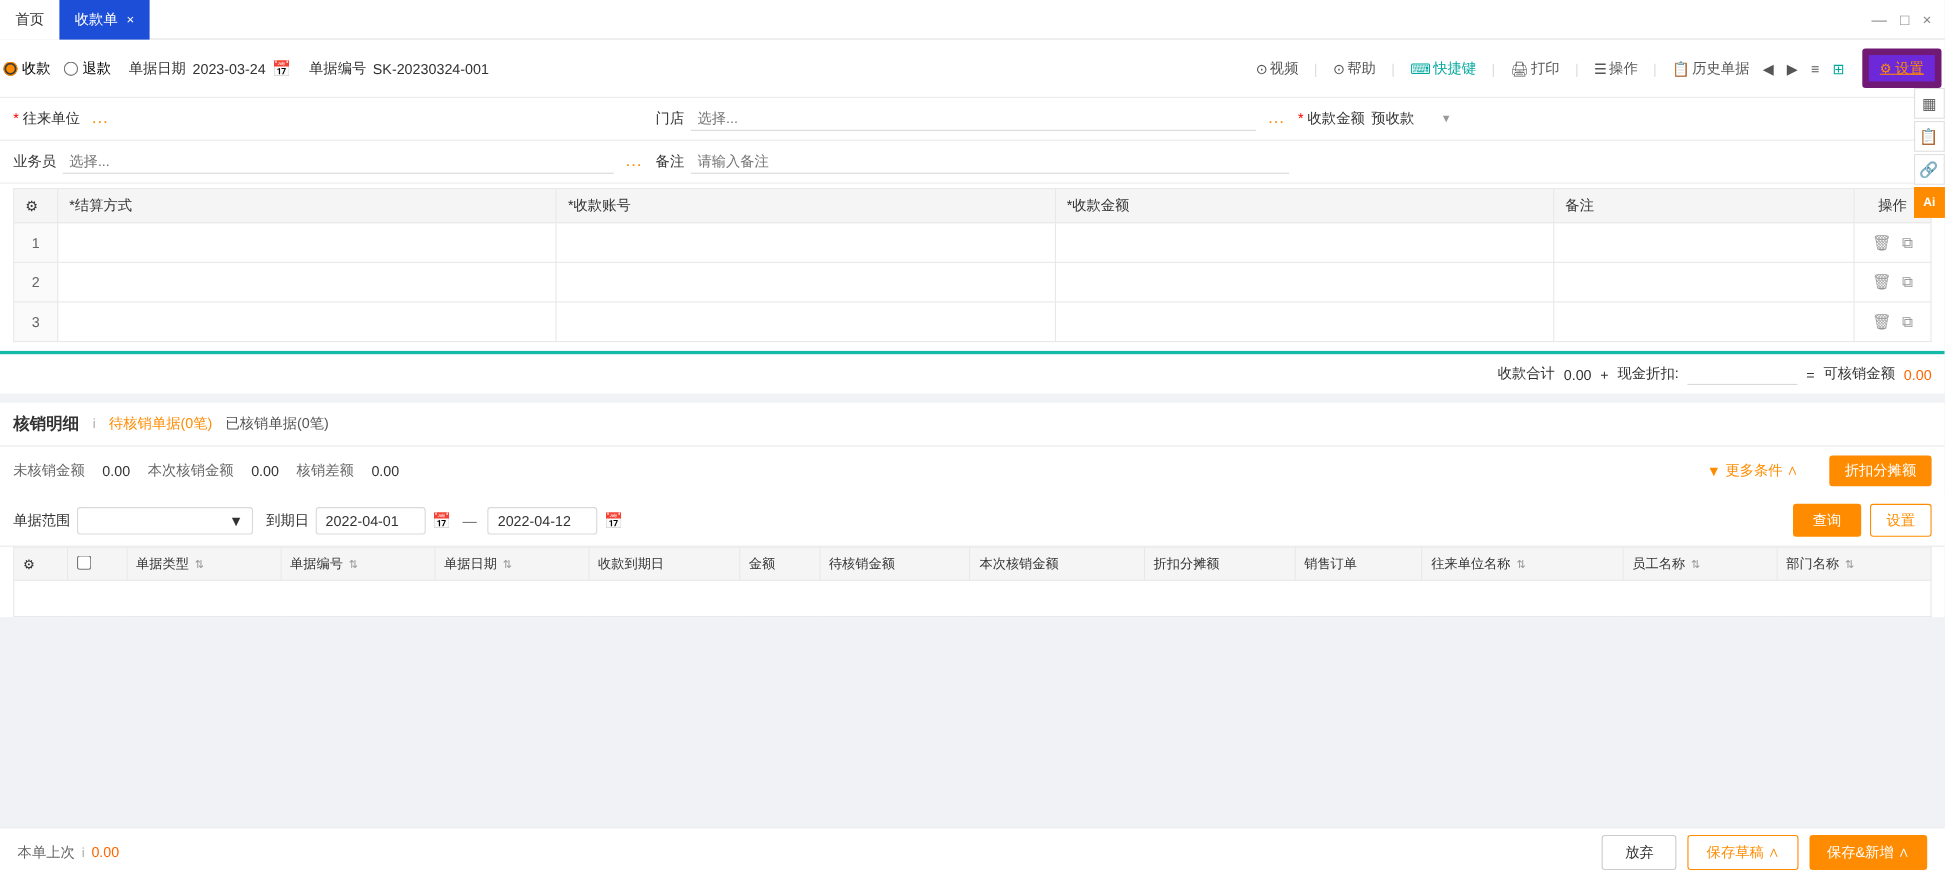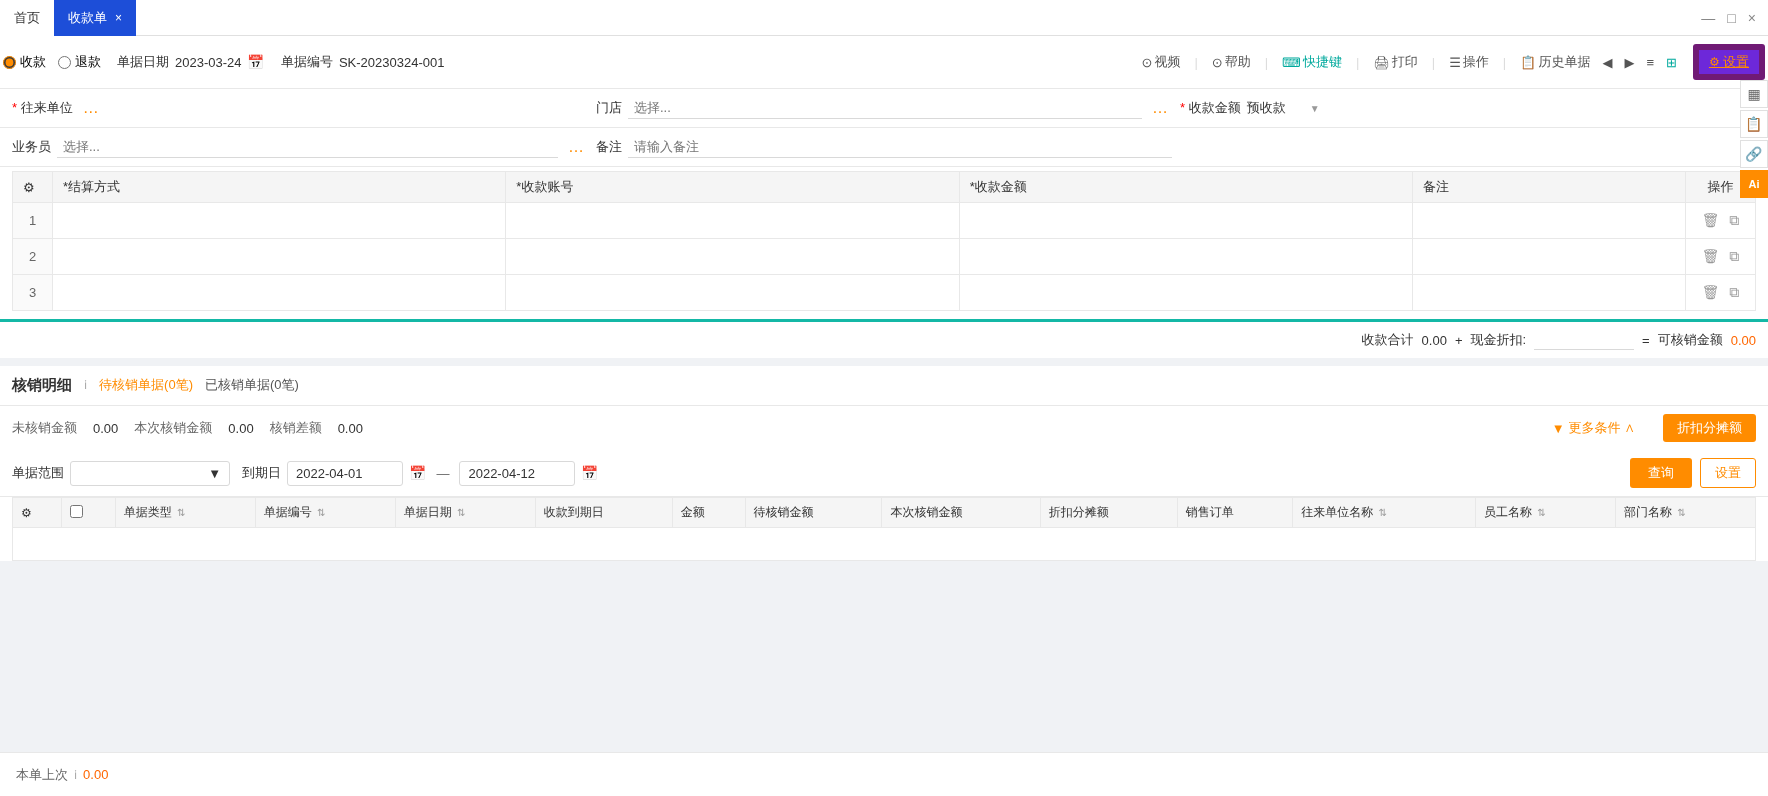--- a/index.html
+++ b/index.html
@@ -105,21 +105,21 @@
     
     .filter-row { padding: 8px 12px; display: flex; align-items: center; gap: 12px; background: #fff; border-bottom: 1px solid #e8e8e8; }
     .filter-field { display: flex; align-items: center; gap: 6px; font-size: 13px; color: #333; }
     .filter-select {
       border: 1px solid #d9d9d9; padding: 4px 8px; border-radius: 3px;
       color: #333; background: #fff; min-width: 160px; cursor: pointer;
       display: flex; align-items: center; justify-content: space-between;
     }
     .filter-date {
       border: 1px solid #d9d9d9; padding: 4px 8px; border-radius: 3px;
-      background: #fff; color: #333; width: 116px;
+      background: #fff; color: #333; width: 100px;
     }
     .query-btn {
       background: #ff8c00; color: #fff; border: none; padding: 5px 18px;
       border-radius: 3px; cursor: pointer; font-size: 13px; margin-left: auto;
     }
     .set-btn {
       background: #fff; color: #ff8c00; border: 1px solid #ff8c00;
       padding: 5px 14px; border-radius: 3px; cursor: pointer; font-size: 13px;
     }
 
@@ -430,13 +430,22 @@
   <div class="right-tool-btn">🔗</div>
   <div class="right-tool-btn active" style="font-size:11px; font-weight:bold; background:#ff8c00; color:#fff;">Ai</div>
 </div>
 
 <div class="footer">
   <div class="footer-left">
     <span>本单上次</span>
     <span class="info-icon">ℹ</span>
     <span style="color:#ff6600; font-weight:500;">0.00</span>
   </div>
+  <div class="footer-right">
+    <button class="btn-abandon">放弃</button>
+    <button class="btn-save-draft">
+      <span>保存草稿 ∧</span>
+    </button>
+    <button class="btn-save-new">
+      <span>保存&amp;新增 ∧</span>
+    </button>
+  </div>
 </div>
 
 </body></html>

